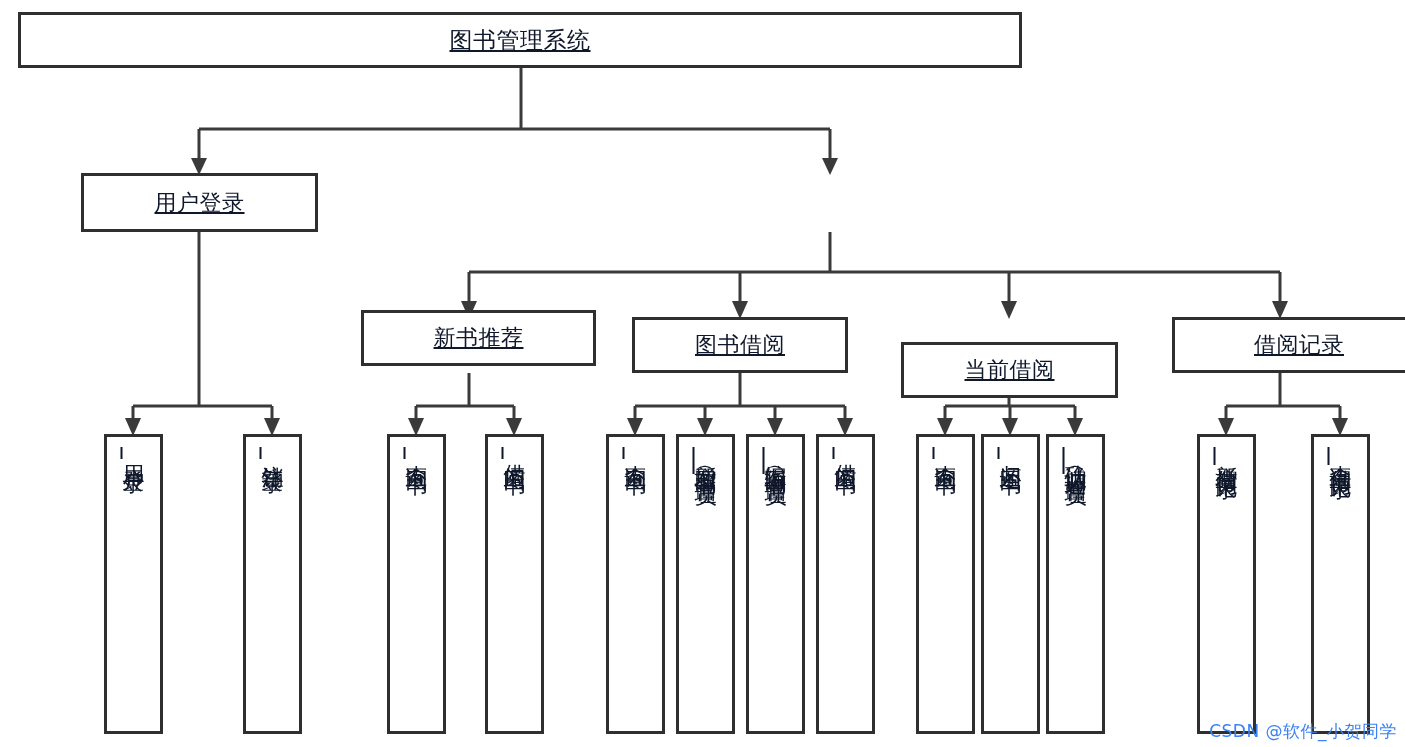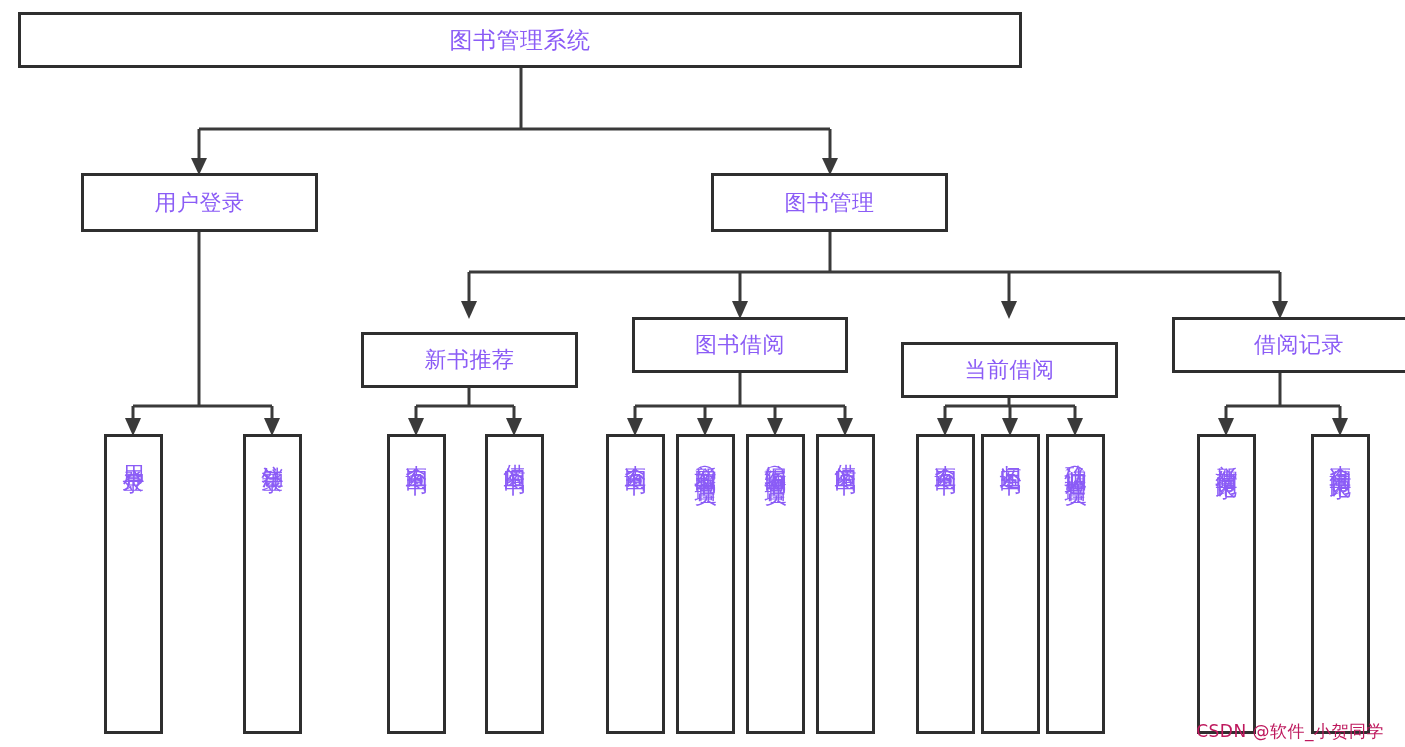--- a/index.html
+++ b/index.html
@@ -33,21 +33,22 @@
     fill: #3a3a3a;
   }
   .node {
     position: absolute;
     box-sizing: border-box;
     border: 3px solid #2f2f2f;
     background: #ffffff;
     display: flex;
     align-items: center;
     justify-content: center;
-    color: #8b5cf6;
+    color: #0f172a;
+    text-decoration: underline;
   }
   .node .label {
     display: block;
     text-align: center;
     line-height: 1.05;
     white-space: nowrap;
     letter-spacing: 0.5px;
   }
   
   .node.h .label {
@@ -65,24 +66,24 @@
   .node.v .label {
     writing-mode: vertical-rl;
     text-orientation: upright;
     font-size: 22px;
     line-height: 1;
     letter-spacing: 3px;
     white-space: nowrap;
   }
   .watermark {
     position: absolute;
-    right: 21px;
+    right: 8px;
     bottom: 4px;
     font-size: 17px;
-    color: #be185d;
+    color: #3b82f6;
     white-space: nowrap;
     letter-spacing: 0.5px;
   }
 </style>
 </head>
 <body>
 
 <div id="canvas">
 
   <svg class="links" viewBox="0 0 1405 747" xmlns="http://www.w3.org/2000/svg">
@@ -150,25 +151,22 @@
     <polygon points="1332,418 1348,418 1340,436"></polygon>
   </svg>
 
   <div class="node h root" style="left:18px; top:12px; width:1004px; height:56px;">
     <span class="label">图书管理系统</span>
   </div>
 
   <div class="node h" style="left:81px; top:173px; width:237px; height:59px;">
     <span class="label">用户登录</span>
   </div>
-  <div class="node h" style="left:711px; top:173px; width:237px; height:59px;">
-    <span class="label">图书管理</span>
-  </div>
-
-  <div class="node h" style="left:361px; top:332px; width:217px; height:56px;">
+
+  <div class="node h" style="left:361px; top:310px; width:235px; height:56px;">
     <span class="label">新书推荐</span>
   </div>
   <div class="node h" style="left:632px; top:317px; width:216px; height:56px;">
     <span class="label">图书借阅</span>
   </div>
   <div class="node h" style="left:901px; top:317px; width:217px; height:56px;margin-top:25px;">
     <span class="label">当前借阅</span>
   </div>
   <div class="node h" style="left:1172px; top:317px; width:254px; height:56px;">
     <span class="label">借阅记录</span>

